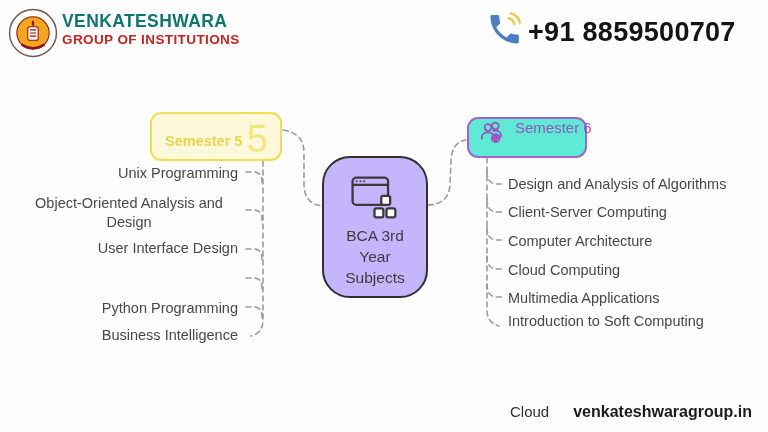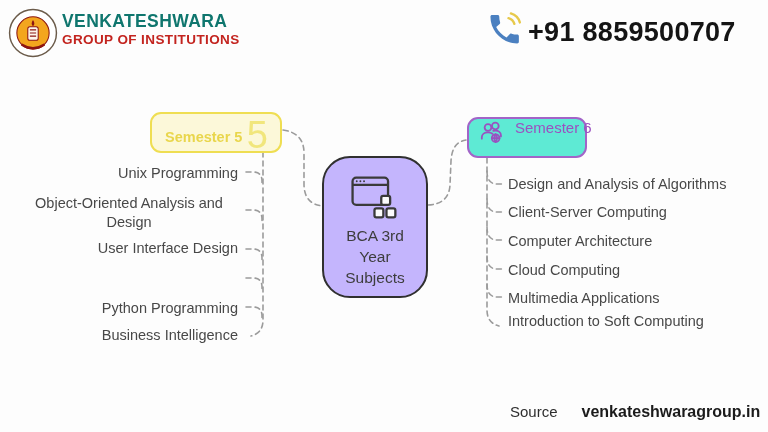--- a/index.html
+++ b/index.html
@@ -33,21 +33,21 @@
   .phone-wrap { position: absolute; left: 484px; top: 8px; display: flex; align-items: center; }
   .phone-icon { width: 42px; height: 44px; }
   .phone-number {
     font-size: 27px; font-weight: 700; color: #141414; letter-spacing: .3px;
     white-space: nowrap; margin-left: 2px; margin-top: 4px;
   }
   
   .connector-layer { position: absolute; left: 0; top: 0; width: 768px; height: 432px; }
   
   .sem5-box {
-    position: absolute; left: 150px; top: 112px; width: 132px; height: 41px;
+    position: absolute; left: 150px; top: 112px; width: 132px; height: 49px;
     border: 2.5px solid #efde52; border-radius: 11px; background: #fcf8d9;
     display: flex; align-items: center; justify-content: space-between;
     padding: 8px 12px 0 13px;
   }
   .sem5-label { font-size: 14.5px; font-weight: 700; color: #e9d64c; white-space: nowrap; }
   .sem5-numeral { font-size: 38px; font-weight: 300; color: #f1e67c; line-height: 1; margin-top: -3px; }
   .sem6-box {
     position: absolute; left: 467px; top: 117px; width: 120px; height: 41px;
     border: 2px solid #a264c8; border-radius: 11px; background: #5eead4;
     display: flex; align-items: flex-start; padding: 0 10px; gap: 9px;
@@ -172,17 +172,17 @@
   <div class="subject left" style="right:530px; top:326px;">Business Intelligence</div>
 
   <div class="subject" style="left:508px; top:175px;">Design and Analysis of Algorithms</div>
   <div class="subject" style="left:508px; top:203px;">Client-Server Computing</div>
   <div class="subject" style="left:508px; top:232px;">Computer Architecture</div>
   <div class="subject" style="left:508px; top:261px;">Cloud Computing</div>
   <div class="subject" style="left:508px; top:289px;">Multimedia Applications</div>
   <div class="subject" style="left:508px; top:312px;">Introduction to Soft Computing</div>
 
   <div class="source-wrap">
-    <span class="source-label">Source</span>
+    <span class="source-label">Cloud</span>
     <span class="source-value">venkateshwaragroup.in</span>
   </div>
 
 </div>
 
 </body></html>

